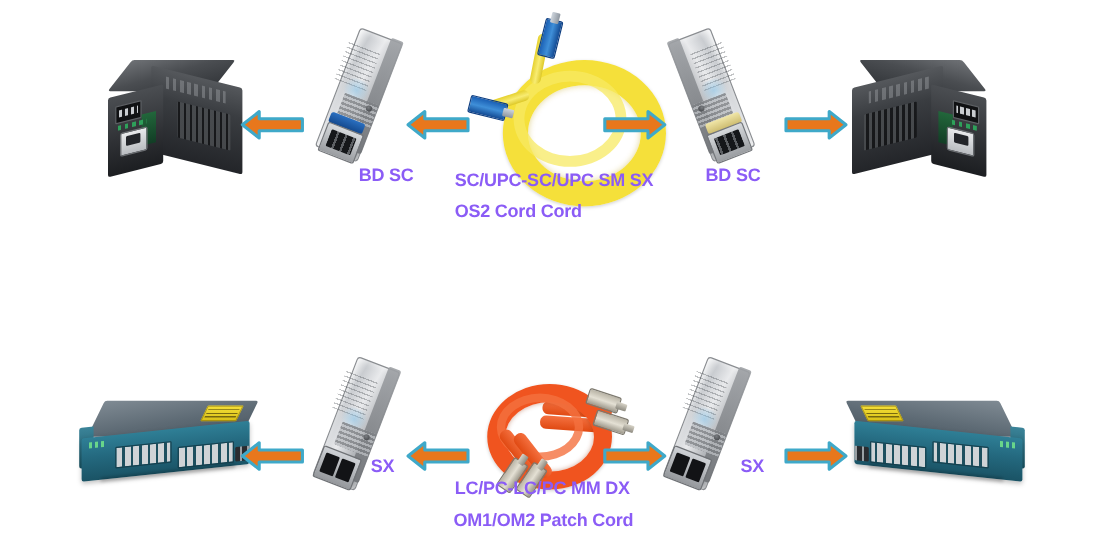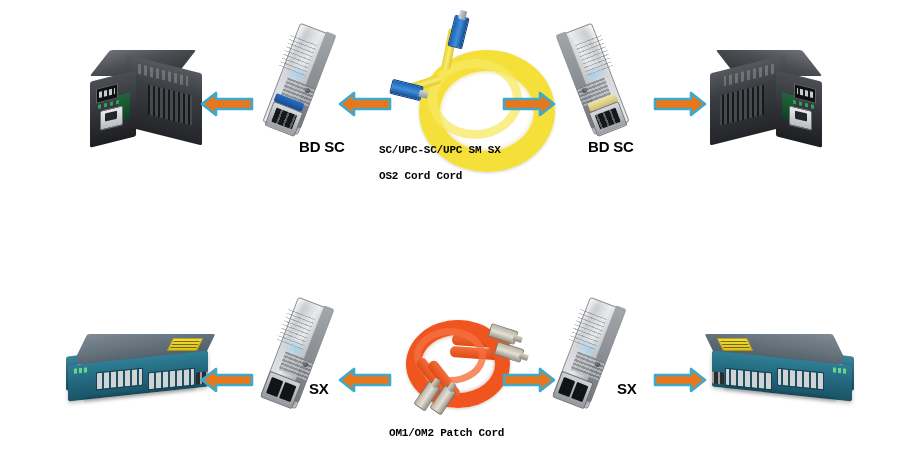--- a/index.html
+++ b/index.html
@@ -6,25 +6,25 @@
   body{
     width:920px;height:460px;background:#ffffff;
     font-family:"Liberation Sans", sans-serif;
     overflow:hidden;position:relative;
   }
   .stage{position:absolute;inset:0;}
   .node{position:absolute;}
 
   
   .label{
-    position:absolute;font-weight:bold;color:#000000;
+    position:absolute;font-weight:bold;color:#8b5cf6;
     letter-spacing:-0.2px;white-space:nowrap;text-align:center;
   }
   .label.sm{font-size:15px;}
-  .label.cord{font-size:11px;line-height:19px;font-family:Liberation Mono, monospace;}
+  .label.cord{font-size:15px;line-height:19px;}
 
   
   .arrow{position:absolute;width:54px;height:28px;}
   .arrow svg{display:block;width:100%;height:100%;}
 
   
   .mc{position:absolute;width:120px;height:108px;}
   .mc .top{
     position:absolute;left:14px;top:0px;width:86px;height:26px;
     background:linear-gradient(160deg,#6e7175 0%,#4a4d51 45%,#303337 100%);
@@ -397,21 +397,22 @@
     <div class="run r2"></div>
     <div class="coil"></div>
     <div class="coil2"></div>
     <div class="run r3"></div>
     <div class="run r4"></div>
     <div class="lc l1"></div>
     <div class="lc l2"></div>
     <div class="lc l3"></div>
     <div class="lc l4"></div>
   </div>
-  <div class="label cord" style="left:389px;top:424px;">OM1/OM2 Patch Cord</div>
+  <div class="label cord" style="left:379px;top:398px;">LC/PC-LC/PC MM DX</div>
+  <div class="label cord" style="left:378px;top:424px;">OM1/OM2 Patch Cord</div>
 
   <div class="arrow" style="left:502px;top:366px;">
     <svg viewBox="0 0 54 28">
         <polygon points="52,14 38,3 38,9 2,9 2,19 38,19 38,25" fill="#E8771C" stroke="#3FA9C9" stroke-width="2.6" stroke-linejoin="round"></polygon>
       </svg>
   </div>
 
   <div class="node sfp" style="left:548px;top:296px;">
     <div class="body"></div>
     <div class="edge"></div>

